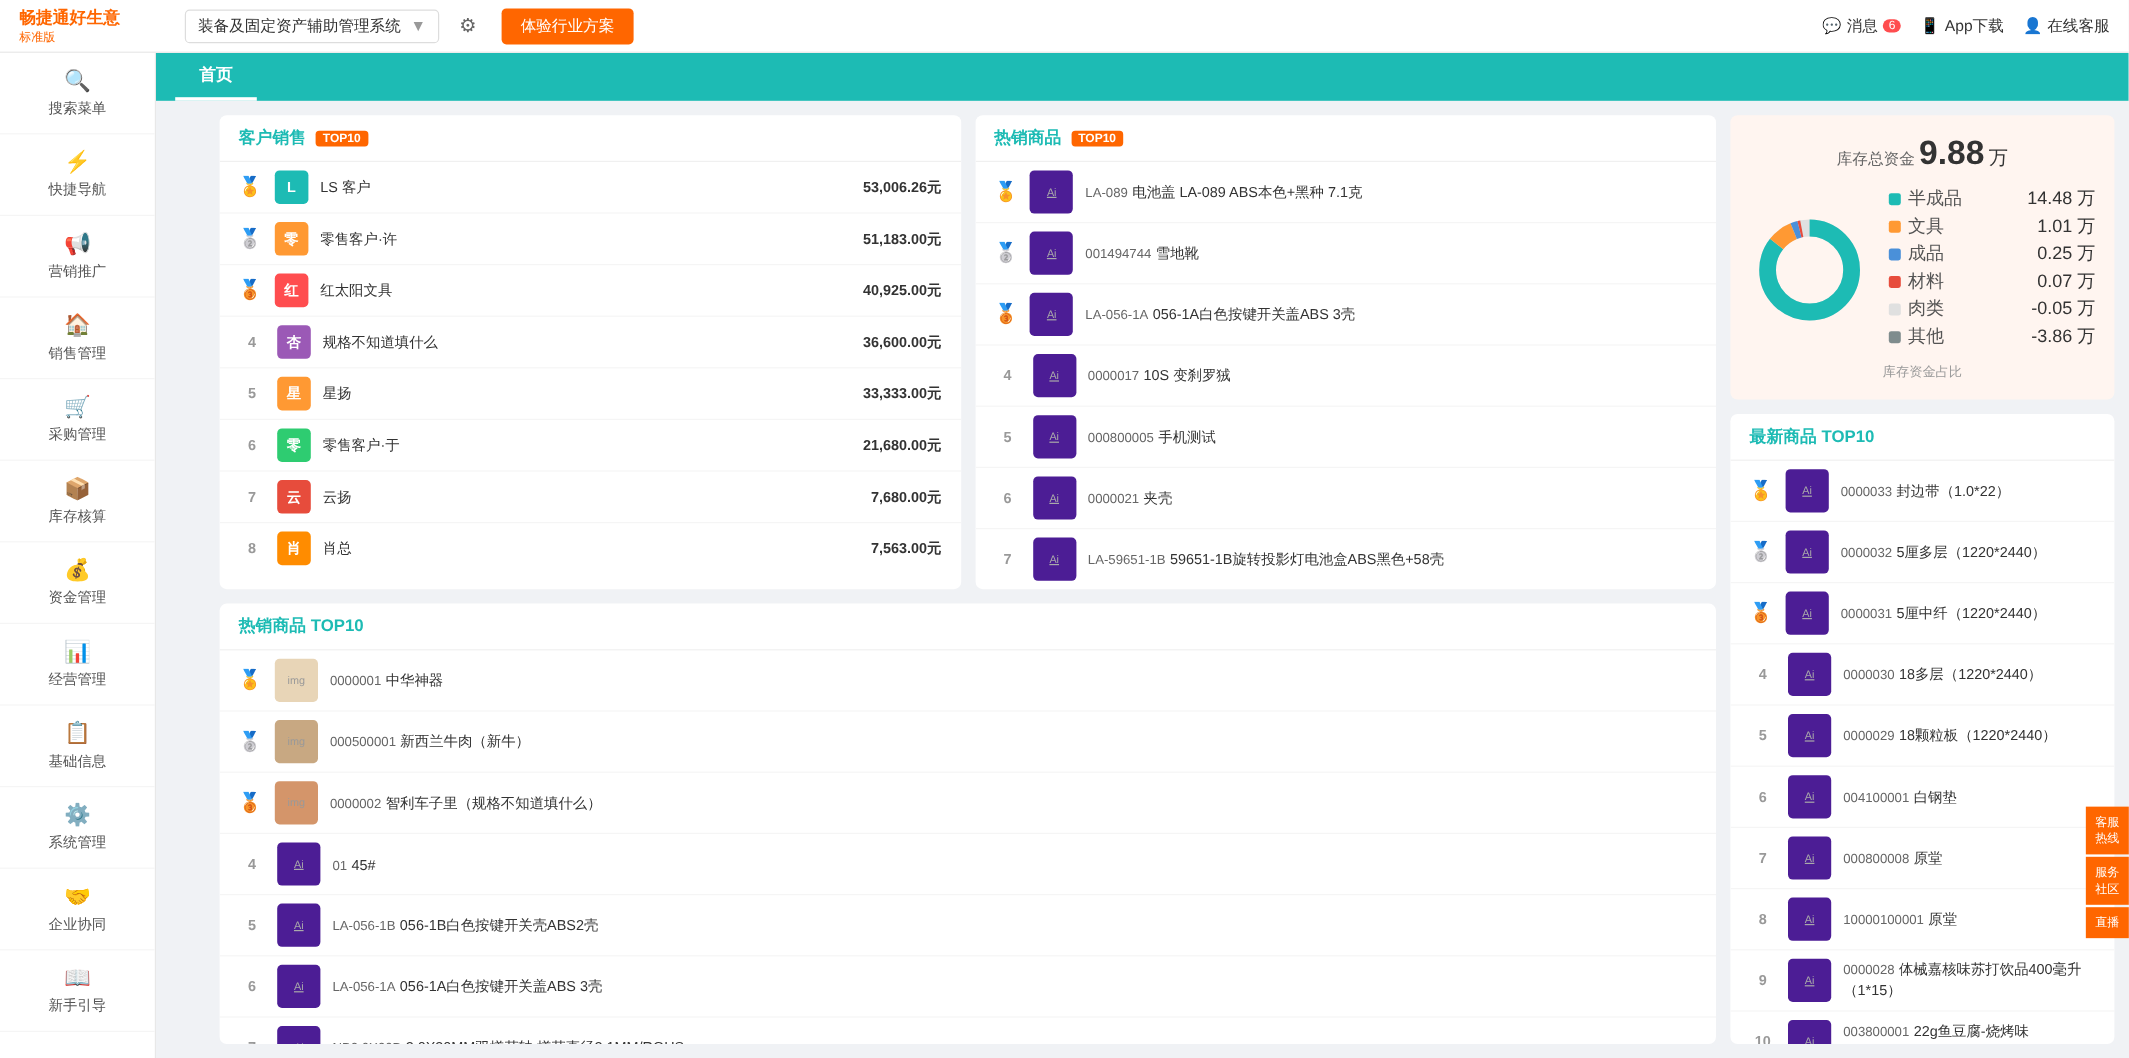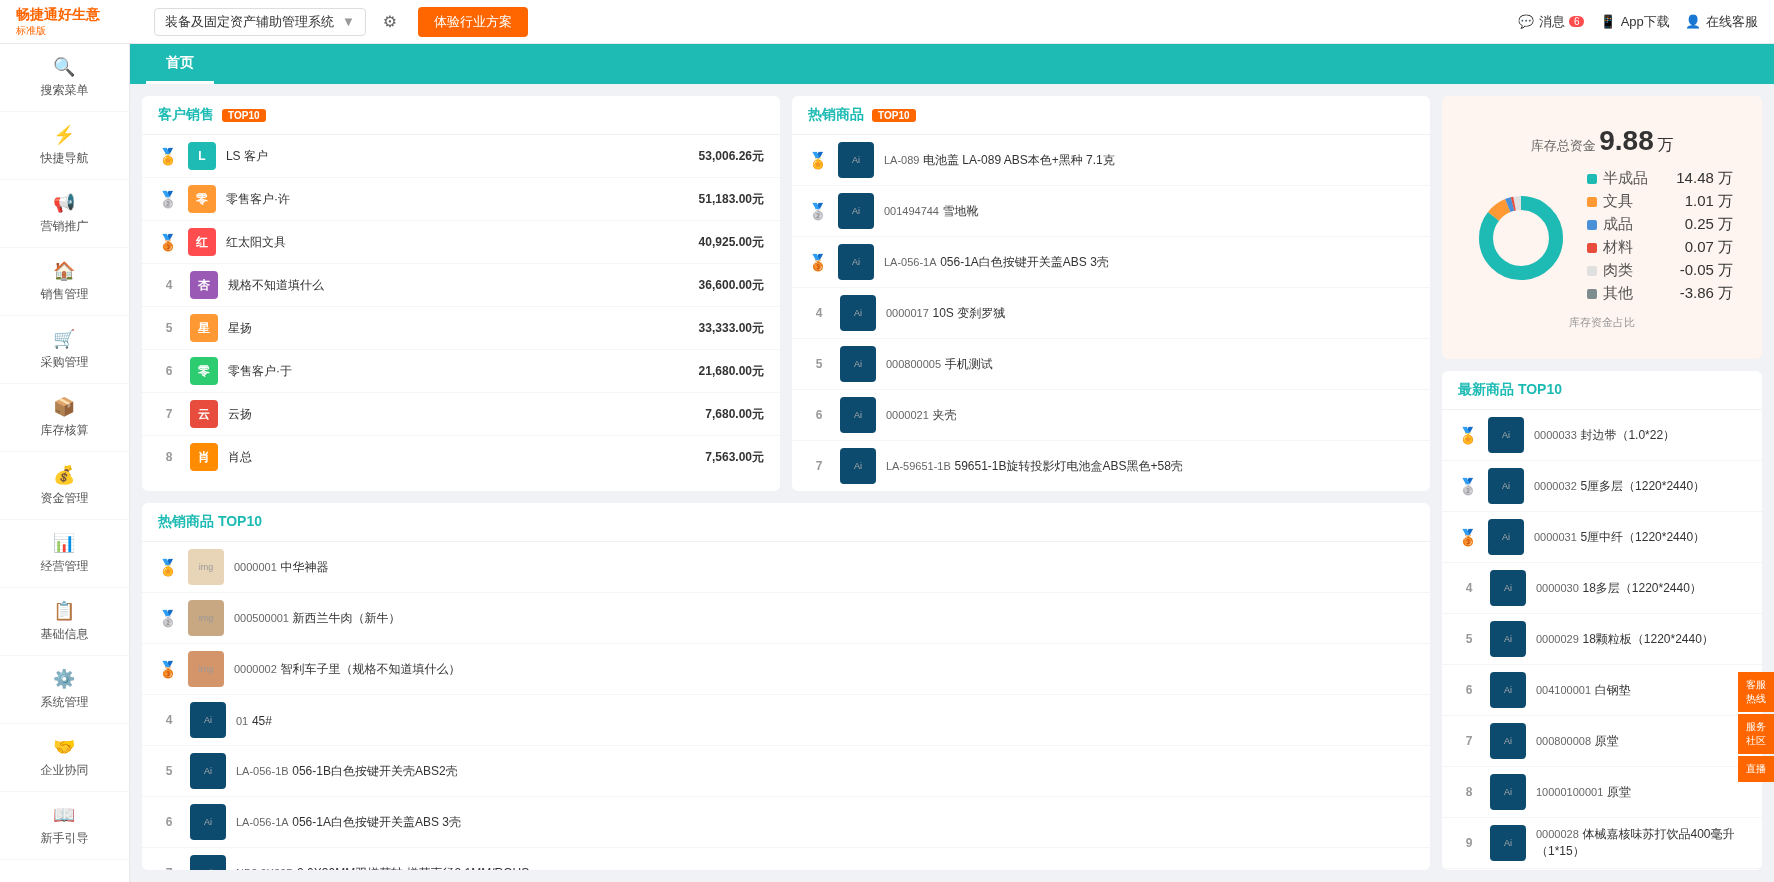--- a/index.html
+++ b/index.html
@@ -115,20 +115,21 @@
       font-weight: bold;
     }
 
     
     .content-area {
       flex: 1;
       overflow-y: auto;
       padding: 12px;
       display: flex;
       gap: 12px;
+      margin-left: 41px;
     }
 
     
     .col-left { flex: 1; display: flex; flex-direction: column; gap: 12px; }
     .col-right { width: 320px; display: flex; flex-direction: column; gap: 12px; }
 
     
     .card {
       background: #fff;
       border-radius: 6px;
@@ -190,31 +191,31 @@
       gap: 10px;
     }
     .product-row:last-child { border-bottom: none; }
     .product-info { flex: 1; }
     .product-code { font-size: 11px; color: #666; }
     .product-name { font-size: 12px; color: #333; }
 
     
     .img-placeholder {
       width: 36px; height: 36px;
-      background: #0c4a6e;
+      background: #4c1d95;
       border-radius: 4px;
       display: flex; align-items: center; justify-content: center;
-      font-size: 9px; color: #aaa;
+      font-size: 9px; color: #aaa; text-decoration: underline;
     }
 
     
     .inventory-card {
       background: #fff5f0;
       border-radius: 6px;
-      padding: 29px;
+      padding: 16px;
     }
     .inventory-total { text-align: center; margin-bottom: 12px; }
     .inventory-total .label { font-size: 13px; color: #666; }
     .inventory-total .value { font-size: 28px; font-weight: bold; color: #333; }
     .inventory-total .unit { font-size: 16px; color: #333; }
 
     
     .donut-section {
       display: flex;
       align-items: center;

